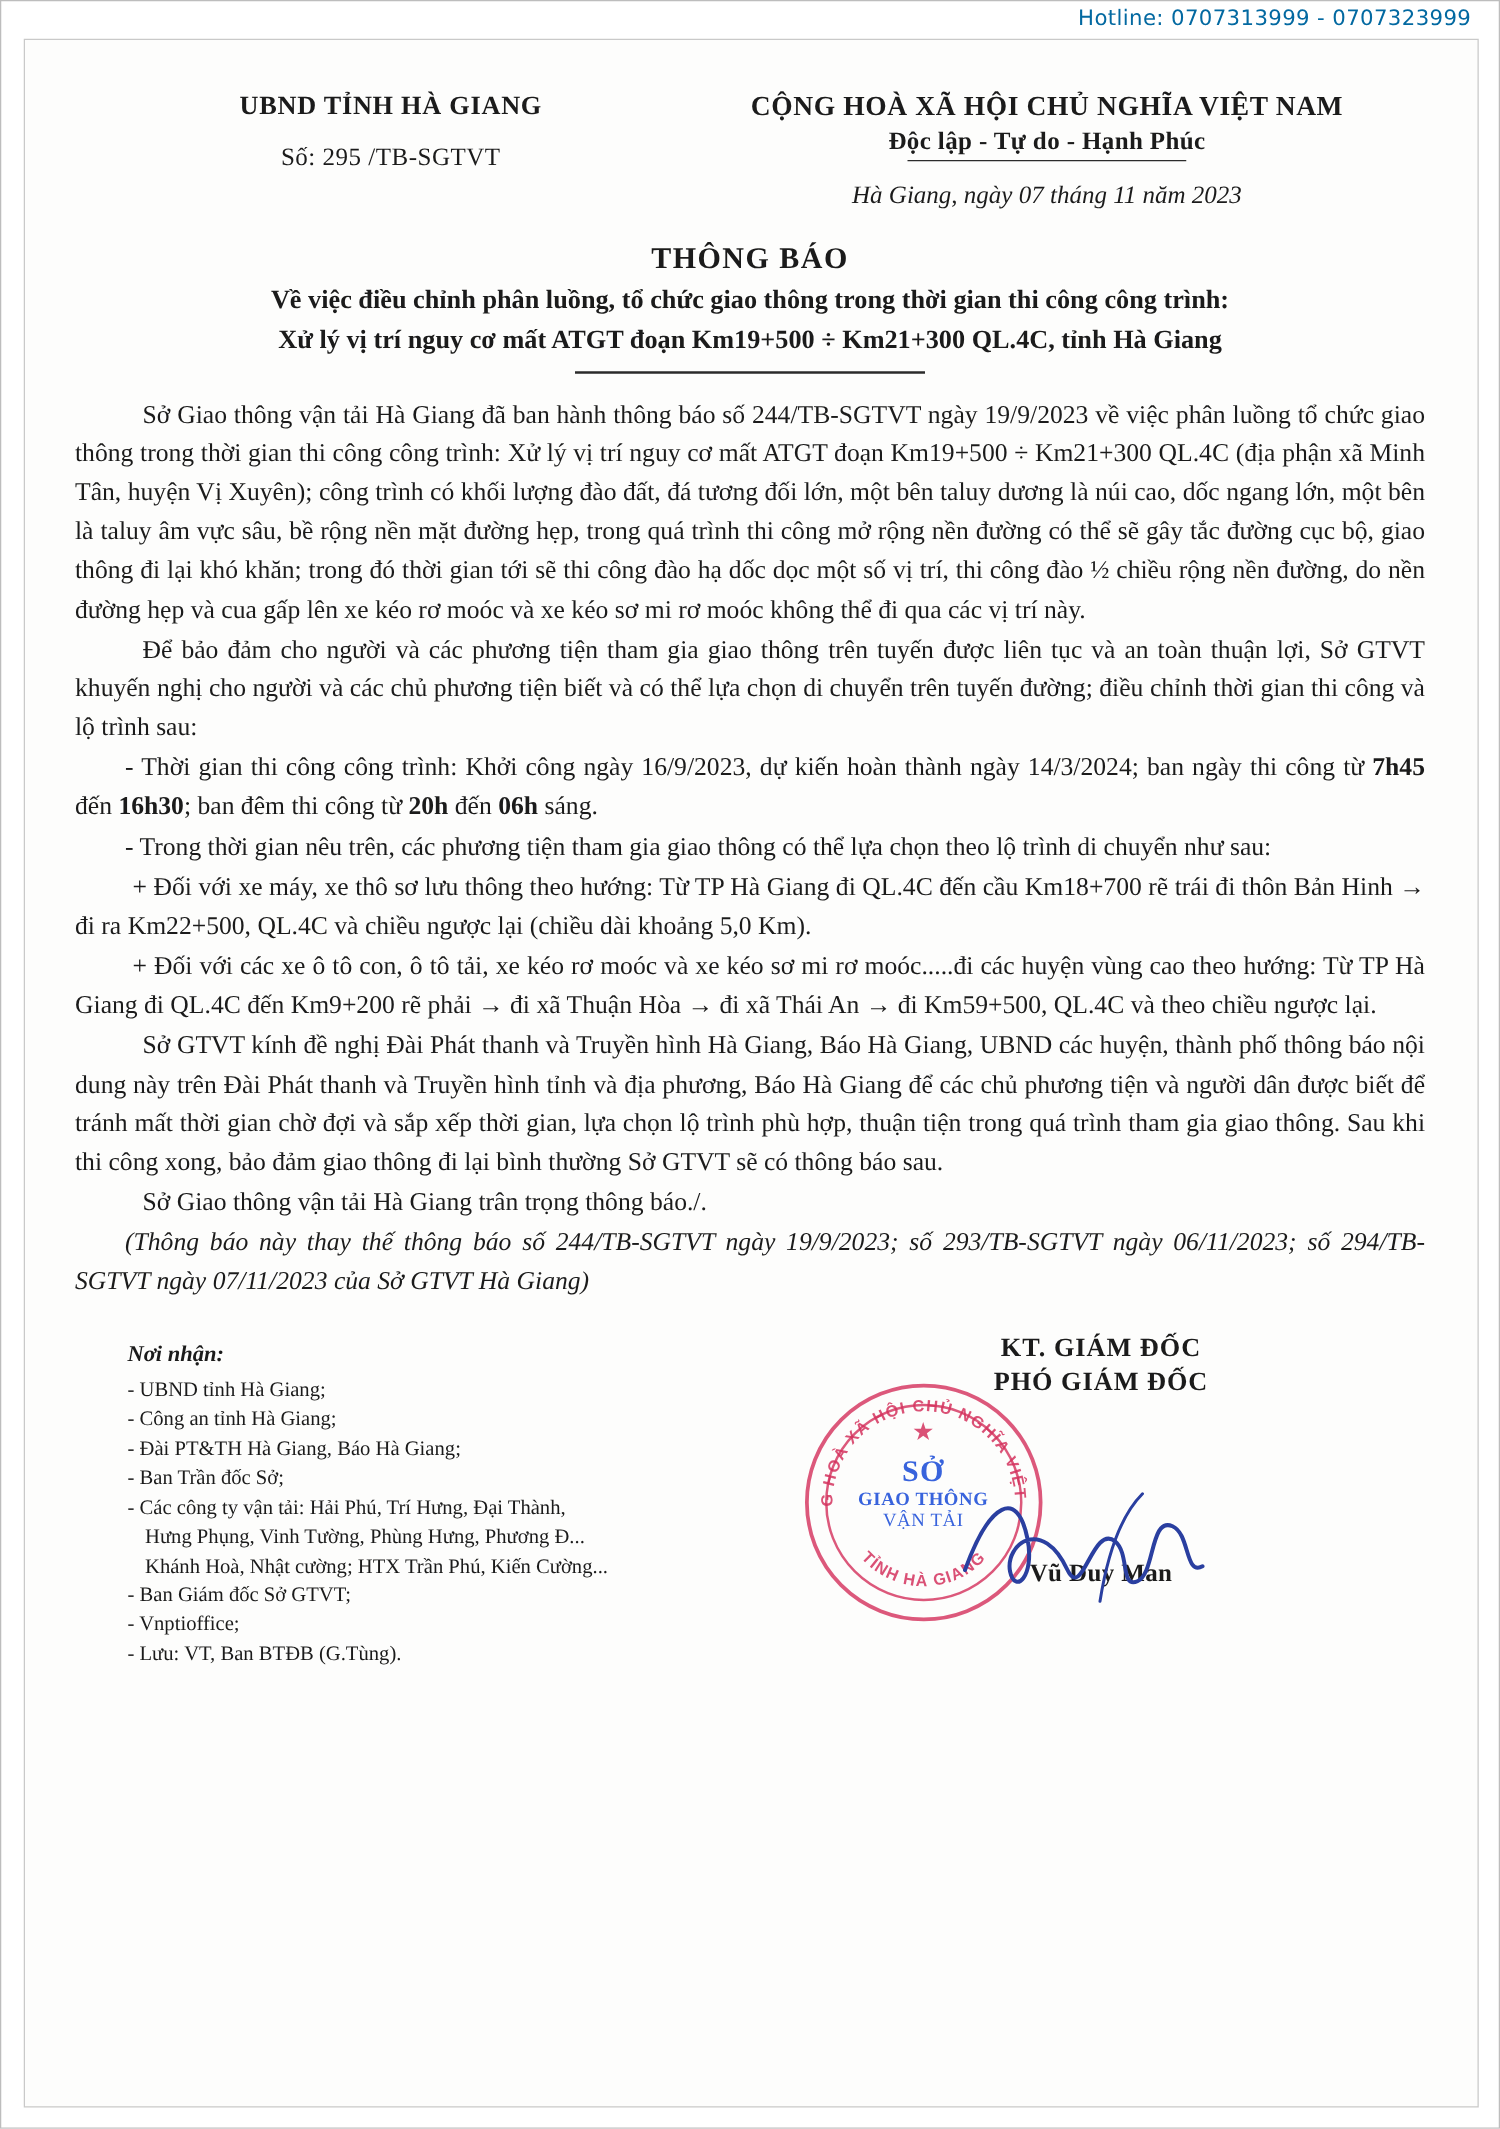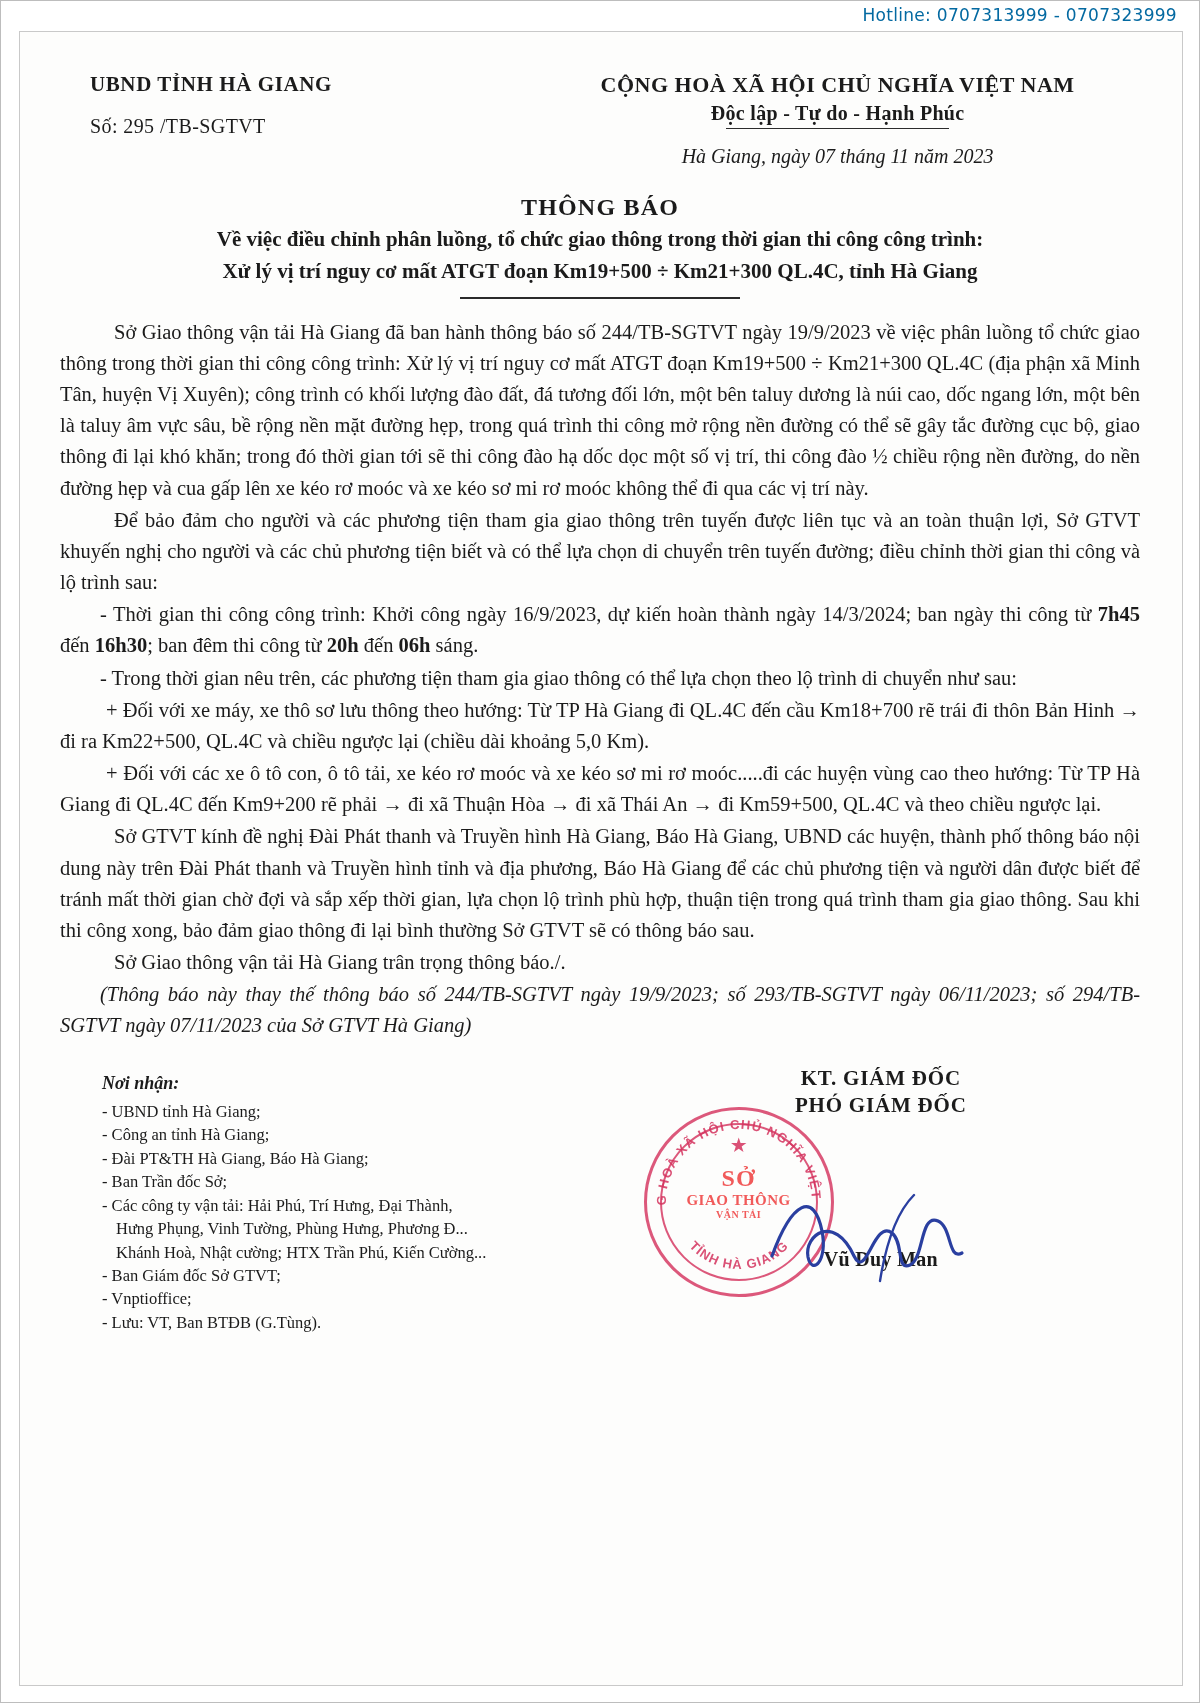--- a/index.html
+++ b/index.html
@@ -49,20 +49,21 @@
     color: #1b1b1b;
     filter: blur(.12px);
   }
   .header-row {
     display: flex;
     align-items: flex-start;
     margin-top: 18px;
   }
   .hdr-left {
     width: 44%;
+    text-align: center;
     padding-left: 30px;
     box-sizing: border-box;
   }
   .hdr-right {
     width: 56%;
     text-align: center;
     box-sizing: border-box;
   }
   .org-line1, .org-line2 {
     font-weight: bold;
@@ -215,27 +216,27 @@
     transform: translateX(-50%);
     color: #d4335e;
     font-size: 20px;
     opacity: .85;
   }
   .stamp-center {
     position: absolute;
     left: 0; right: 0;
     top: 58px;
     text-align: center;
-    color: #ef4444;
+    color: #1d4ed8;
     opacity: .88;
     line-height: 1.12;
   }
   .stamp-c1 { font-size: 24px; font-weight: bold; letter-spacing: 1px; }
   .stamp-c2 { font-size: 15px; font-weight: bold; letter-spacing: .5px; }
-  .stamp-c3 { font-size: 10px; font-weight: bold; letter-spacing: .5px; }
+  .stamp-c3 { font-size: 15px; font-weight: normal; letter-spacing: .5px; }
   .stamp-arc {
     position: absolute;
     left: 0; right: 0; top: 0; bottom: 0;
   }
   .stamp-arc text {
     fill: #d4335e;
     font-family: "Liberation Sans", sans-serif;
     font-size: 13px;
     font-weight: bold;
     letter-spacing: 1.1px;

